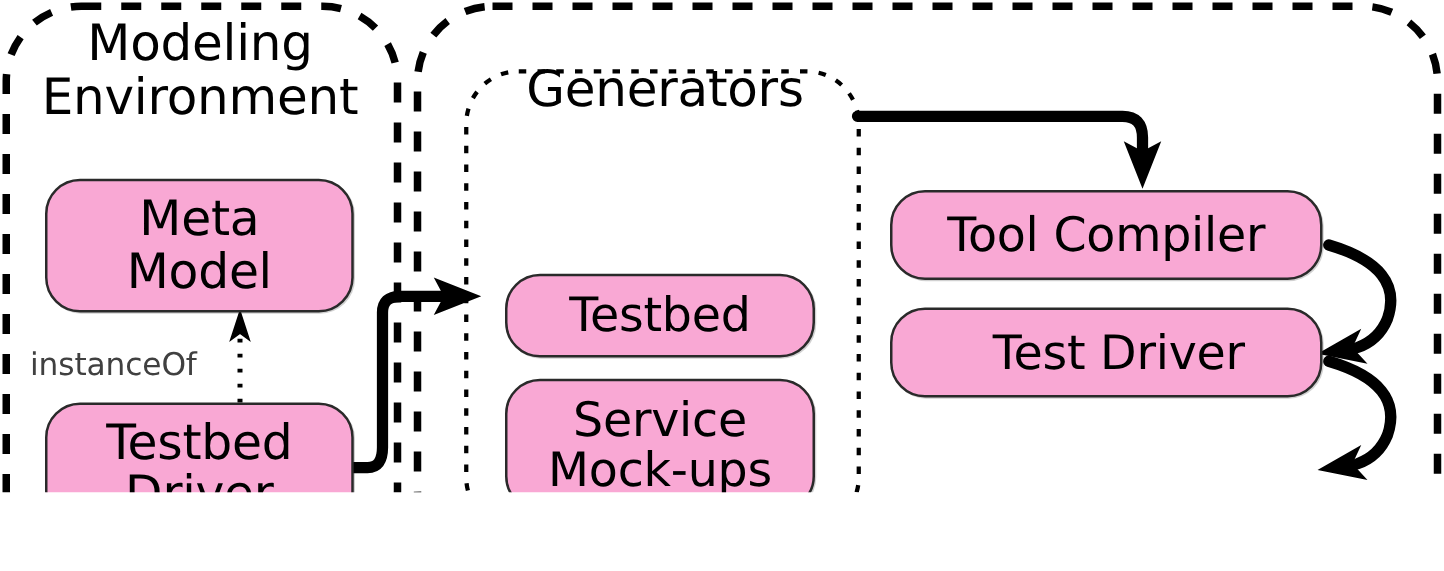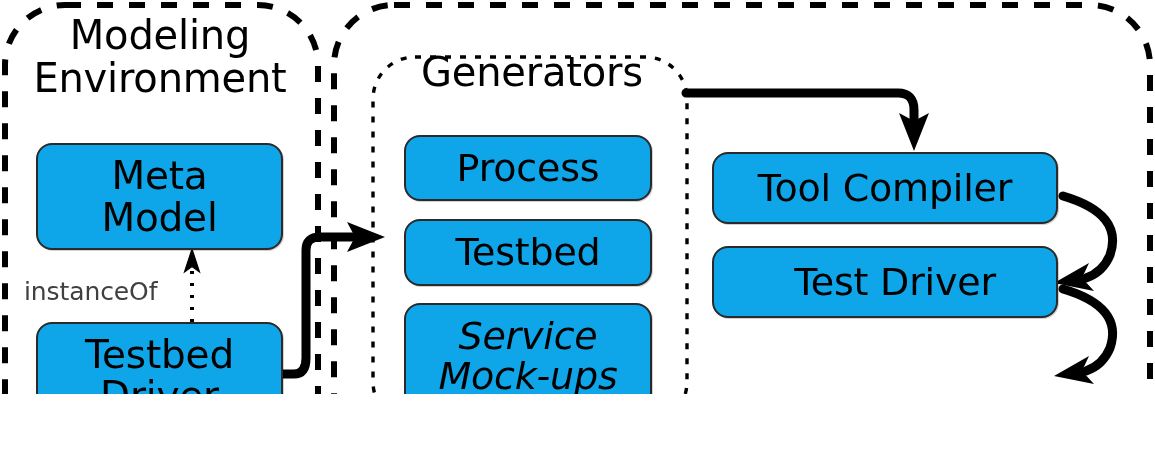--- a/index.html
+++ b/index.html
@@ -47,23 +47,23 @@
   }
   #generators-title {
     left: 384px;
     top: 51px;
     width: 296px;
     font-size: 40px;
     text-align: center;
   }
   .node-box {
     position: absolute;
-    background: #0ea5e9;
+    background: #f9a8d4;
     border: 2.2px solid #2a2a2a;
-    border-radius: 16px;
+    border-radius: 28px;
     box-sizing: border-box;
     display: flex;
     align-items: center;
     justify-content: center;
     color: #000000;
     text-align: center;
     line-height: 1.06;
     white-space: pre-line;
     letter-spacing: -0.2px;
     box-shadow: 1px 1px 0 rgba(0,0,0,0.18);
@@ -123,25 +123,24 @@
   <div class="container-label" id="generators-title">Generators</div>
 
   <div class="node-box" style="left:36px; top:143px; width:247px; height:107px; font-size:39px;">Meta
 Model</div>
 
   <div class="node-box" style="left:36px; top:322px; width:247px; height:106px; font-size:39px;">Testbed
 Driver</div>
 
   <div class="edge-label" style="left:24px; top:277px;">instanceOf</div>
 
-  <div class="node-box" style="left:404px; top:135px; width:248px; height:66px; font-size:38px;">Process</div>
 
   <div class="node-box" style="left:404px; top:219px; width:248px; height:67px; font-size:38px;">Testbed</div>
 
-  <div class="node-box" style="left:404px; top:303px; width:248px; height:106px; font-size:38px;font-style:italic;">Service
+  <div class="node-box" style="left:404px; top:303px; width:248px; height:106px; font-size:38px;">Service
 Mock-ups</div>
 
   <div class="node-box" style="left:712px; top:152px; width:346px; height:72px; font-size:38px;">Tool Compiler</div>
 
   <div class="node-box" style="left:712px; top:246px; width:346px; height:72px; font-size:38px;padding-left:20px;">Test Driver</div>
 
 
 </div>
 
 </body></html>

